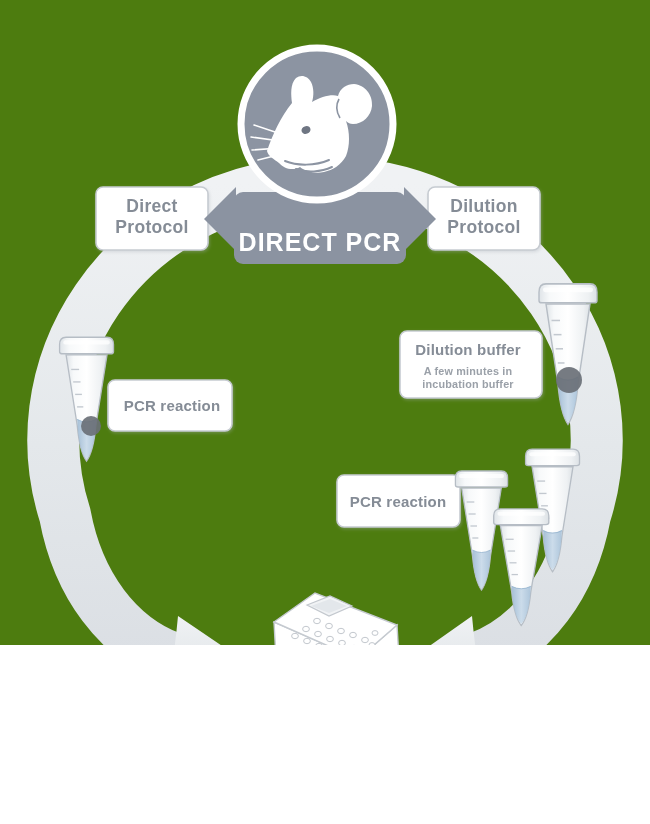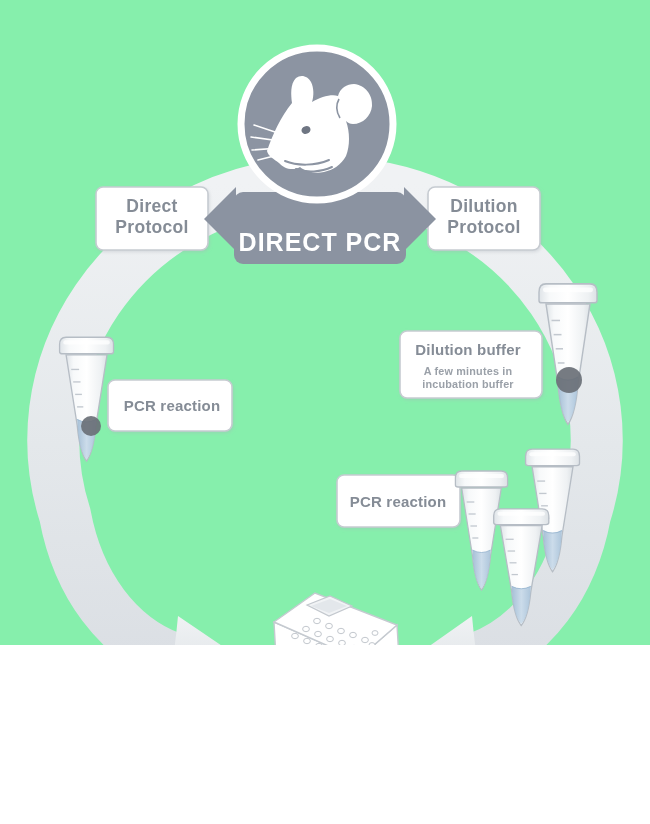--- a/index.html
+++ b/index.html
@@ -1,16 +1,16 @@
 <!DOCTYPE html>
 <html><head>
 <meta charset="utf-8">
 <style>
   html,body{margin:0;padding:0;background:#ffffff;}
-  .page{position:relative;width:650px;height:645px;background:#86efac;overflow:hidden;
+  .page{position:relative;width:650px;height:645px;background:#4d7c0f;overflow:hidden;
         font-family:"Liberation Sans",sans-serif;}
   svg{display:block;}
   text{font-family:"Liberation Sans",sans-serif;}
   .protocol-text{font-size:17.5px;font-weight:bold;fill:#858c96;letter-spacing:.3px;}
   .step-text{font-size:15px;font-weight:bold;fill:#858c96;letter-spacing:.2px;}
   .note-text{font-size:10.8px;font-weight:bold;fill:#9aa0a8;letter-spacing:.2px;}
   .banner-text{font-size:25px;font-weight:bold;fill:#ffffff;letter-spacing:1px;}
 </style>
 </head>
 <body>

